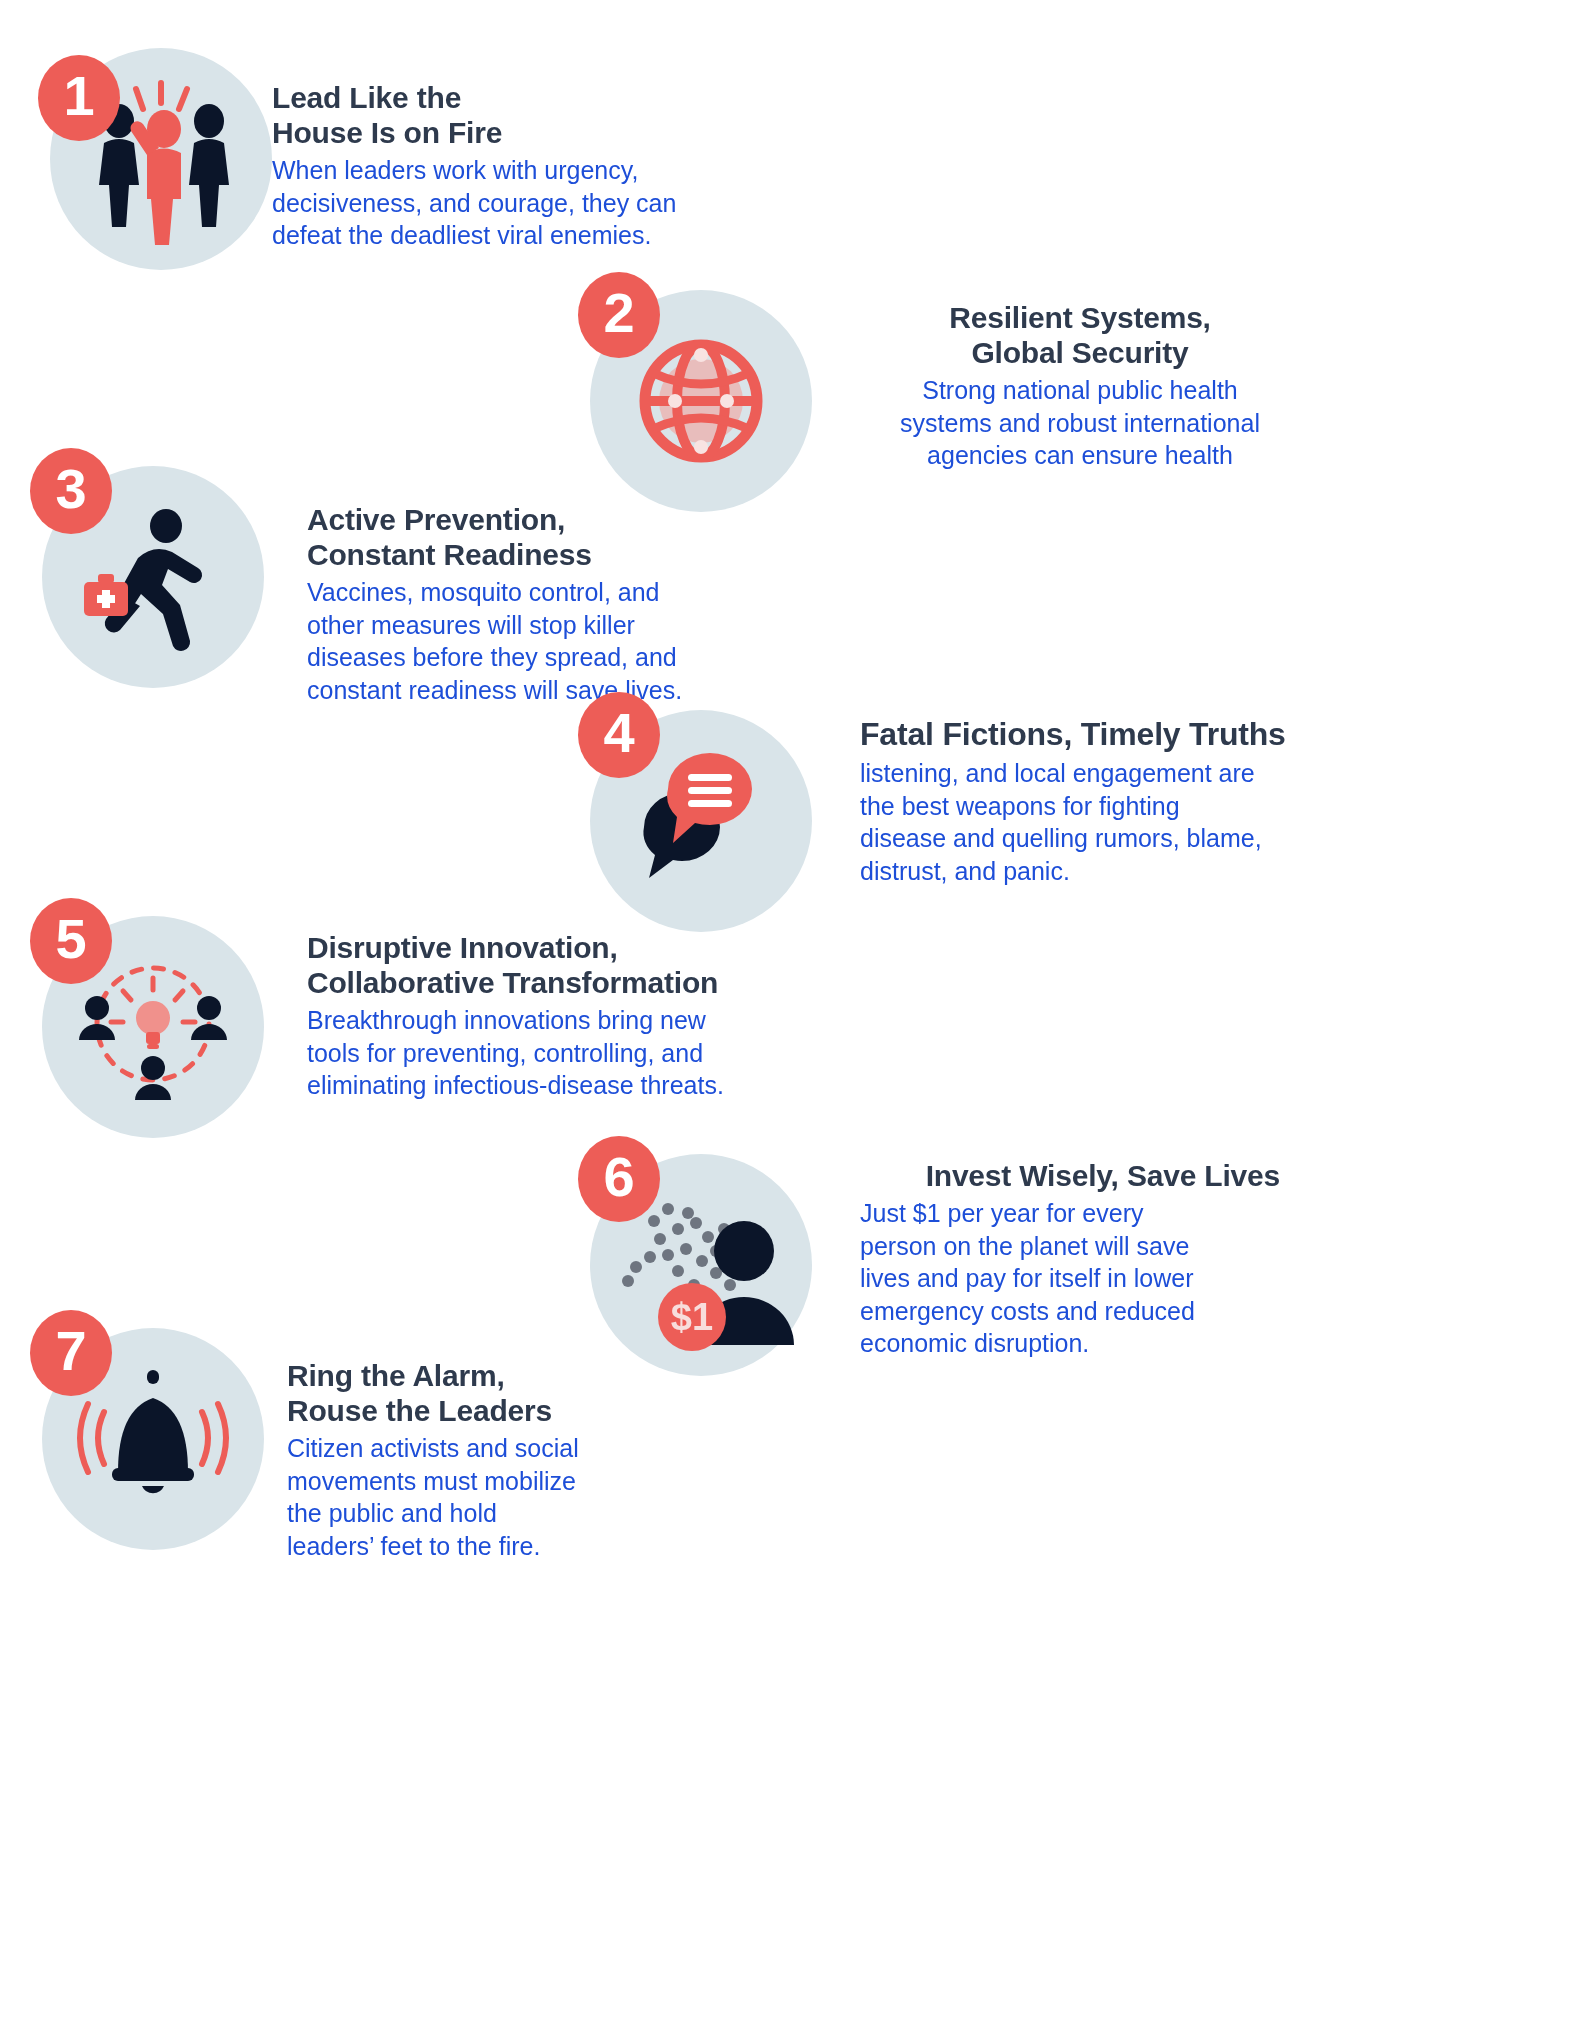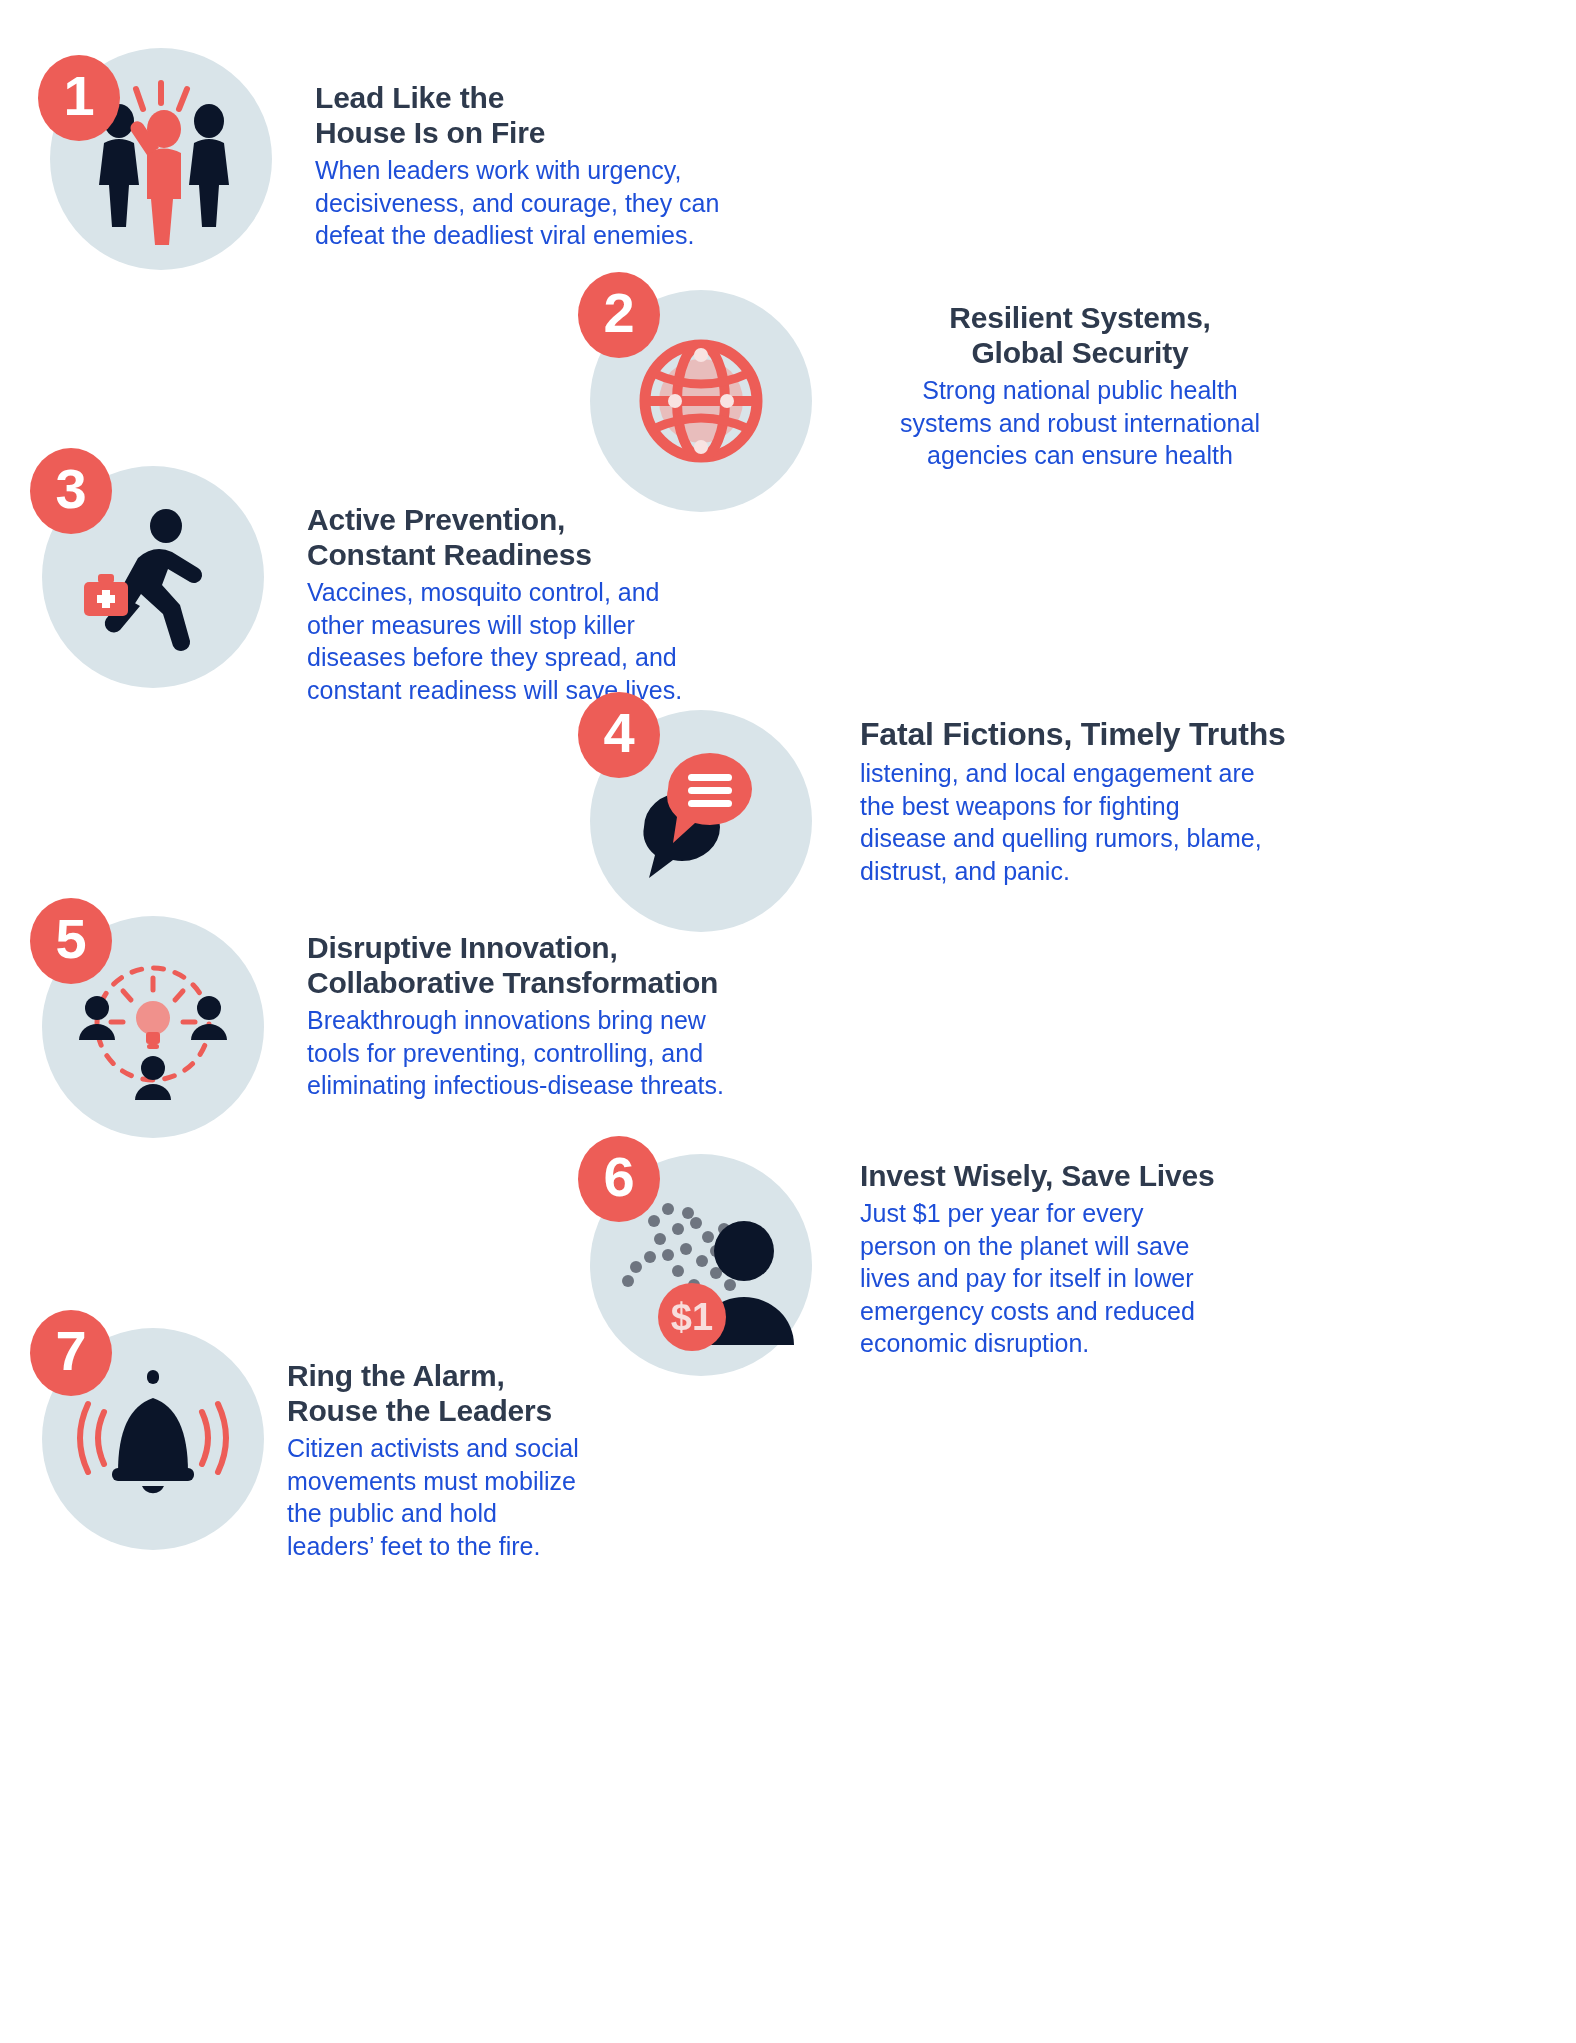--- a/index.html
+++ b/index.html
@@ -82,21 +82,21 @@
             <ellipse cx="83" cy="50" rx="17" ry="19"></ellipse>
             <path d="M66 74 q17 -9 34 0 l0 46 l-8 0 l-4 46 l-14 0 l-4 -46 l-4 0 z"></path>
             <path d="M66 76 l-16 -24 a7 7 0 0 1 12 -7 l16 24 z"></path>
           </g>
         </svg>
       </div>
       <div class="badge" style="width:82px;height:86px;left:0px;top:25px;font-size:56px;">
         <span>1</span>
       </div>
     </div>
-    <div class="textcol" style="margin-left:43px; margin-top:50px; width:470px;">
+    <div class="textcol" style="margin-top:50px; width:470px;">
       <div class="title" style="font-size:30px;">
         <span class="ln">Lead Like the</span>
         <span class="ln">House Is on Fire</span>
       </div>
       <div class="body" style="font-size:25px;">
         <span class="ln">When leaders work with urgency,</span>
         <span class="ln">decisiveness, and courage, they can</span>
         <span class="ln">defeat the deadliest viral enemies.</span>
       </div>
     </div>
@@ -295,21 +295,21 @@
 
           <circle cx="76" cy="132" r="34" fill="#ED5D57"></circle>
           <text x="76" y="145" text-anchor="middle" fill="#F8DDDC" font-family="Liberation Sans, sans-serif" font-size="38" font-weight="bold">$1</text>
         </svg>
       </div>
       <div class="badge" style="width:82px;height:86px;left:0px;top:0px;font-size:56px;">
         <span>6</span>
       </div>
     </div>
     <div class="textcol" style="margin-left:48px; margin-top:22px; width:420px;">
-      <div class="title" style="font-size:30px;">
+      <div class="title" style="font-size:30px;text-align:right;">
         <span class="ln">Invest Wisely, Save Lives</span>
       </div>
       <div class="body" style="font-size:25px;">
         <span class="ln">Just $1 per year for every</span>
         <span class="ln">person on the planet will save</span>
         <span class="ln">lives and pay for itself in lower</span>
         <span class="ln">emergency costs and reduced</span>
         <span class="ln">economic disruption.</span>
       </div>
     </div>

